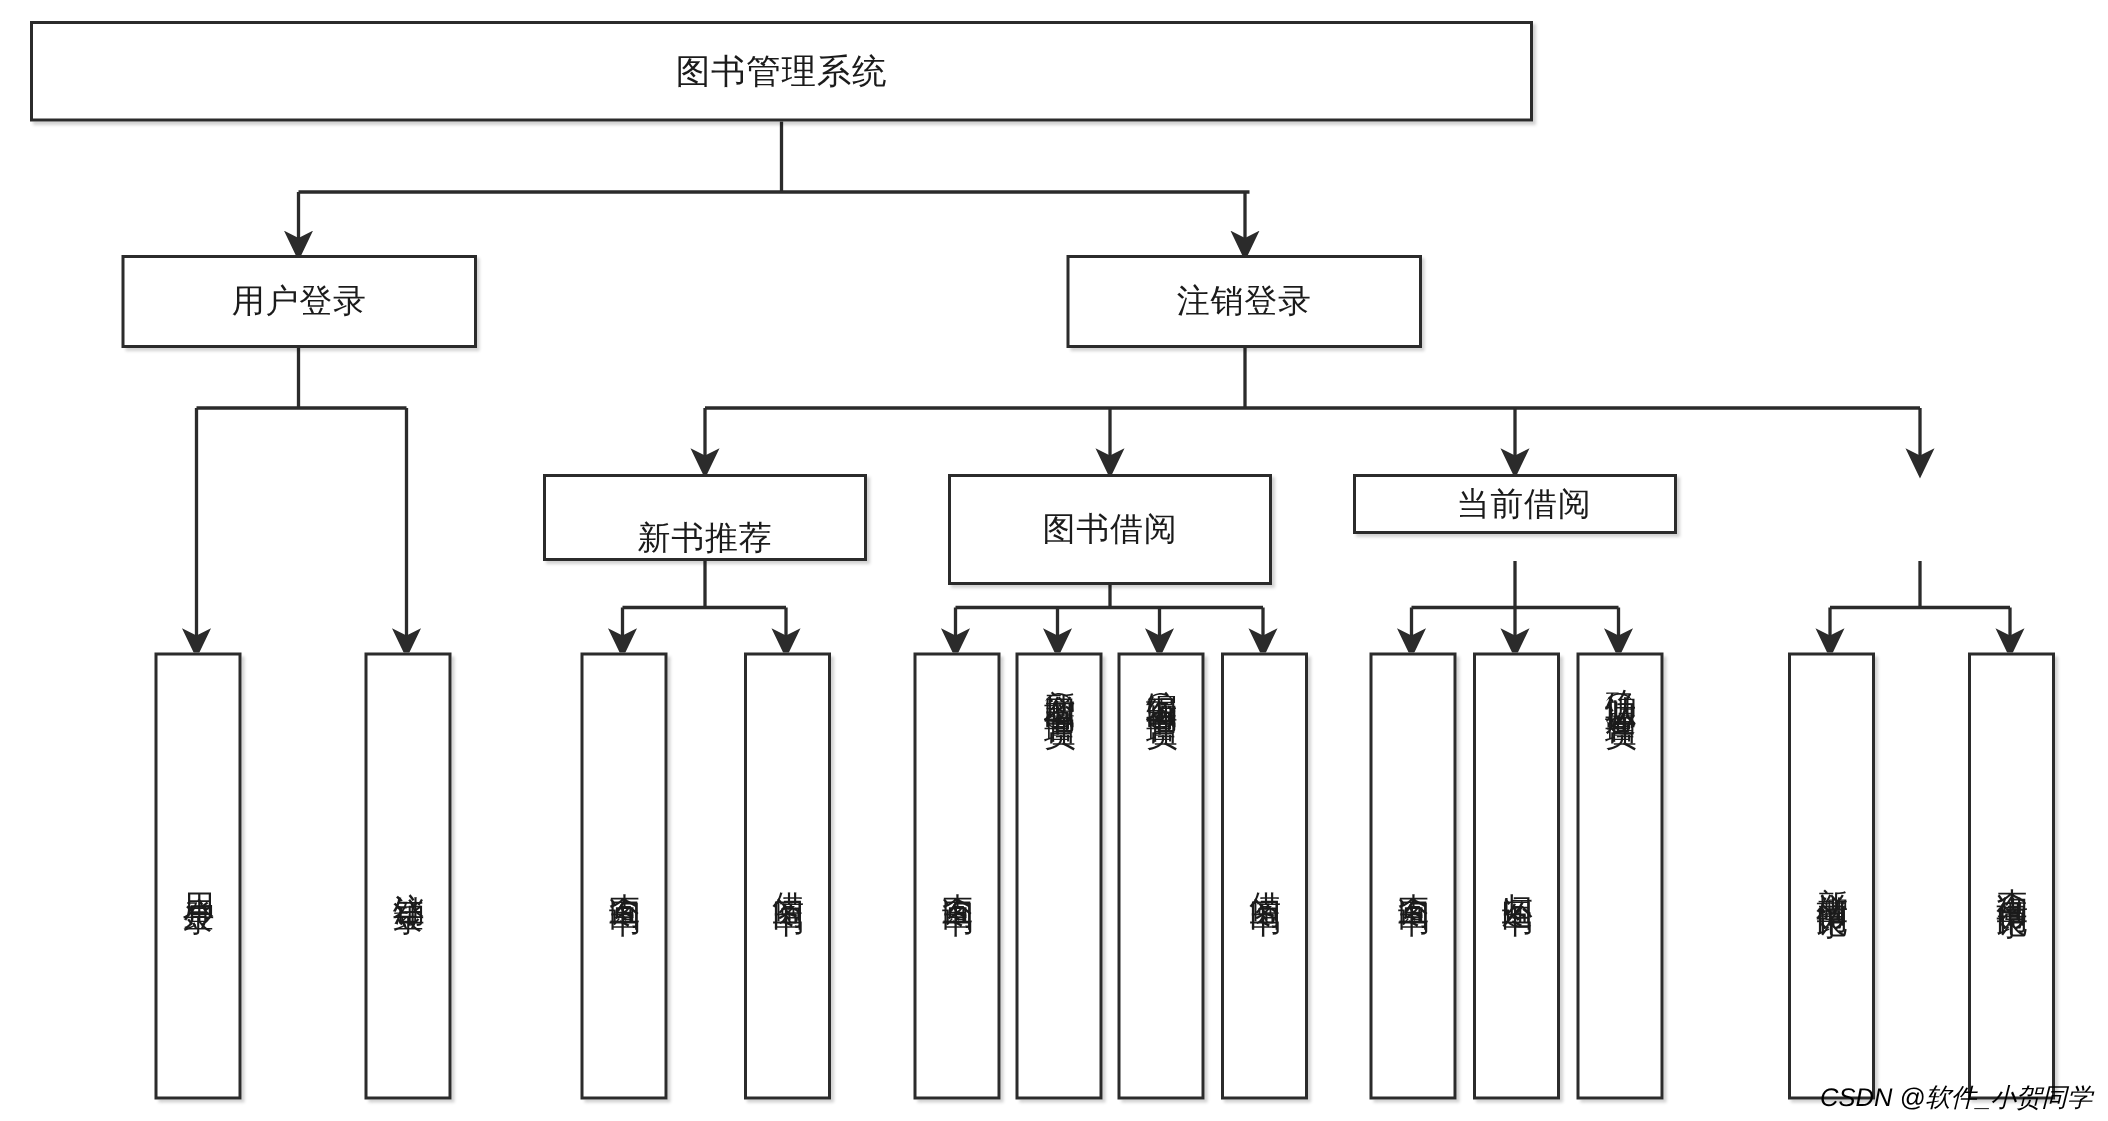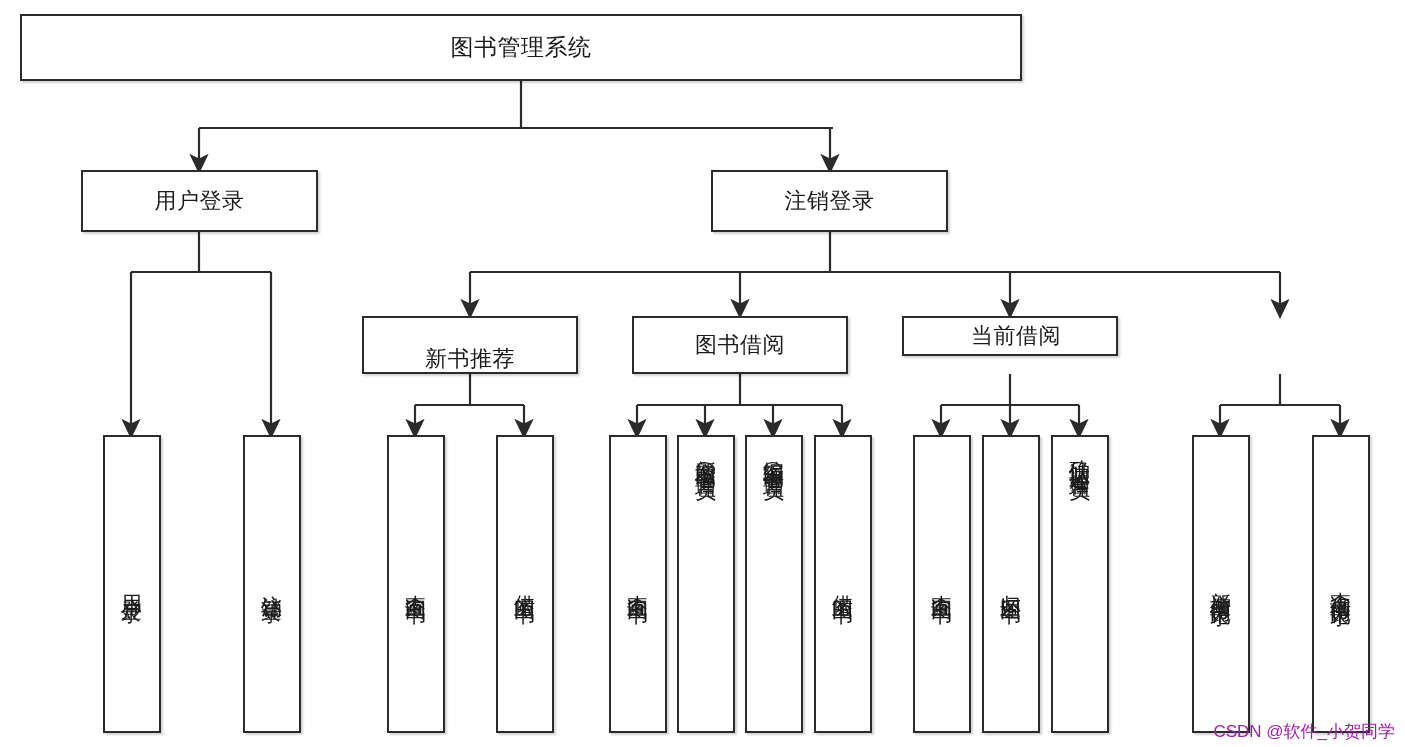--- a/index.html
+++ b/index.html
@@ -59,24 +59,25 @@
     font-size: 21px;
     letter-spacing: 3px;
     line-height: 1;
     white-space: nowrap;
   }
   #watermark {
     position: absolute;
     right: 10px;
     bottom: 4px;
     font-size: 17px;
-    color: #a21caf;
+    color: #000000;
     z-index: 5;
     white-space: nowrap;
     font-family: "Liberation Sans", "DejaVu Sans", sans-serif;
+    font-style: italic;
   }
 </style>
 </head>
 <body>
 
 <div id="canvas">
 
   <svg id="edges" viewBox="0 0 1405 747" width="1405" height="747">
     <defs>
       <marker id="arrow" markerWidth="11" markerHeight="11" refX="4.2" refY="5" orient="auto" markerUnits="strokeWidth">
@@ -134,21 +135,21 @@
   <div class="node horiz" style="left:81px; top:170px; width:237px; height:62px;">
     <span class="label">用户登录</span>
   </div>
   <div class="node horiz" style="left:711px; top:170px; width:237px; height:62px;">
     <span class="label">注销登录</span>
   </div>
 
   <div class="node horiz" style="left:362px; top:316px; width:216px; height:58px;align-items:flex-end;">
     <span class="label">新书推荐</span>
   </div>
-  <div class="node horiz" style="left:632px; top:316px; width:216px; height:58px;">
+  <div class="node horiz" style="left:632px; top:316px; width:216px; height:74px;">
     <span class="label">图书借阅</span>
   </div>
   <div class="node horiz" style="left:902px; top:316px; width:216px; height:40px;padding-left:12px;">
     <span class="label">当前借阅</span>
   </div>
 
   <div class="node leaf centered" style="left:103px; top:435px; width:58px; height:298px;">
     <span class="label">用户登录</span>
   </div>
   <div class="node leaf centered" style="left:243px; top:435px; width:58px; height:298px;">

